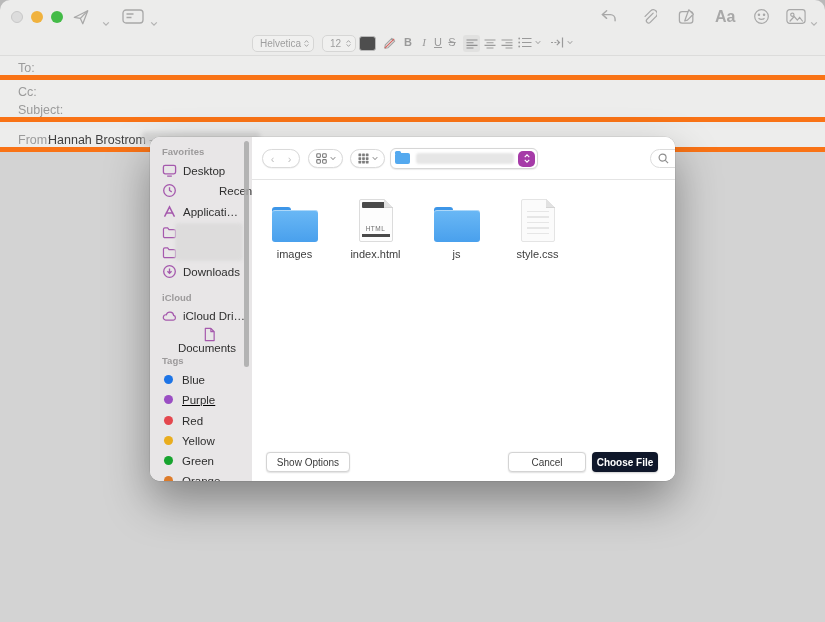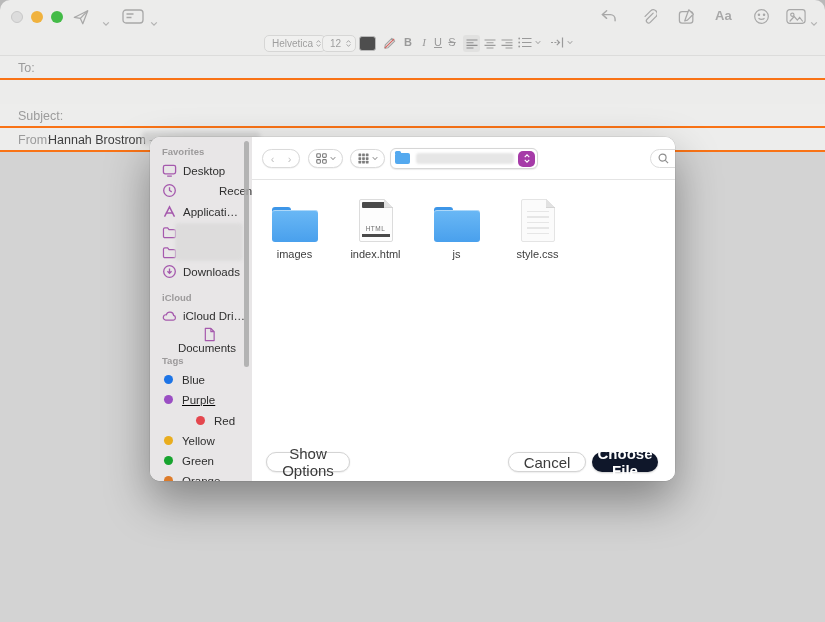--- a/index.html
+++ b/index.html
@@ -9,38 +9,38 @@
 
   
   .mw-toolbar{position:absolute;left:0;top:0;width:825px;height:32px;}
   .tl{position:absolute;top:11px;width:12px;height:12px;border-radius:50%;}
   .tl.close{left:11px;background:var(--traffic-close);border:0.5px solid #c8c8c8;}
   .tl.min{left:31px;background:var(--traffic-min);}
   .tl.max{left:51px;background:var(--traffic-zoom);}
   .mwicon{position:absolute;top:8px;color:#a8a8a8;}
   .mwicon svg{display:block;}
   .chev{position:absolute;top:13px;color:#b2b2b2;}
-  .aa-label{font-size:13px;color:#a8a8a8;font-weight:600;}
+  .aa-label{font-size:16px;color:#a8a8a8;font-weight:600;}
 
   
   .fmtbar{position:absolute;left:0;top:32px;width:825px;height:24px;border-bottom:1px solid #dcdcdb;}
   .fmt-select{position:absolute;top:3px;height:17px;border:1px solid #d6d6d5;border-radius:5px;background:#f0f0ef;
       display:flex;align-items:center;justify-content:space-between;padding:0 4px 0 7px;color:#9e9e9e;font-size:10px;}
   .stepper-glyph{display:flex;flex-direction:column;gap:1px;align-items:center;}
   .stepper-glyph i{display:block;width:5px;height:3px;}
   .stepper-glyph i svg{display:block;}
   .swatch{position:absolute;left:359px;top:4px;width:17px;height:15px;background:#4e4e4e;border:1px solid #b9b9b9;border-radius:3px;}
   .penicon{position:absolute;left:382px;top:4px;}
   .fmt-letter{position:absolute;top:4px;color:#9a9a9a;font-size:11px;width:14px;text-align:center;}
   .alignbox{position:absolute;top:3px;width:17px;height:17px;border-radius:3px;display:flex;align-items:center;justify-content:center;color:#9a9a9a;}
   .alignbox.active{background:#e1e1e0;}
   .fmt-dd{position:absolute;top:5px;color:#9a9a9a;display:flex;align-items:center;gap:3px;}
 
   
-  .fieldrow{position:absolute;left:0;width:825px;height:24px;border-bottom:2px solid #f97316;background:#ededec;}
+  .fieldrow{position:absolute;left:0;width:825px;height:24px;border-bottom:5px solid #f97316;background:#ededec;}
   .fieldrow .lab{position:absolute;left:18px;top:5px;font-size:12.5px;color:#9b9b9b;}
   .fieldrow .val{position:absolute;left:48px;top:5px;font-size:12.5px;color:#3f3f3f;}
   .redact-from{position:absolute;left:142px;top:132px;width:118px;height:13px;background:#cfcfcf;filter:blur(2px);border-radius:3px;opacity:.75;}
   .mw-body{position:absolute;left:0;top:152px;width:825px;height:470px;background:#d3d3d3;}
 
   
   .dialog{position:absolute;left:150px;top:137px;width:525px;height:344px;background:#ffffff;border-radius:10px;
       box-shadow:0 20px 45px rgba(0,0,0,.38),0 0 0 0.5px rgba(0,0,0,.12);overflow:hidden;z-index:10;}
   .sidebar{position:absolute;left:0;top:0;width:102px;height:344px;background:#e8e6e7;}
   .sb-header{position:absolute;left:12px;font-size:9.5px;font-weight:700;color:#9c9a9b;}
@@ -83,22 +83,22 @@
   .docicon .fold{position:absolute;top:-1px;right:-1px;width:9px;height:9px;
       background:linear-gradient(225deg,#ffffff 0 49%,#e2e2e2 50% 100%);border-bottom:1px solid #d4d4d4;z-index:2;}
   .htmlicon .barTop{position:absolute;left:2px;right:2px;top:2px;height:6px;background:#4a4a4a;border-radius:1px;}
   .htmlicon .barBot{position:absolute;left:2px;right:2px;bottom:4px;height:3px;background:#4a4a4a;}
   .htmlicon .badge{position:absolute;left:0;right:0;bottom:9px;text-align:center;font-size:6.5px;letter-spacing:.5px;color:#6e6e6e;}
   .cssicon{background:#fbfbfb;border-color:#e4e4e4;}
   .cssicon .lines{position:absolute;left:5px;right:5px;top:7px;bottom:7px;
       background:repeating-linear-gradient(#0000 0 4px,#e6e6e6 4px 5.5px);}
 
   
-  .dlg-btn{position:absolute;height:20px;border-radius:10px;background:#fff;border:1px solid #d4d4d4;
-      box-shadow:0 0.5px 1.5px rgba(0,0,0,.12);font-size:15px;color:#3b3b3b;display:flex;align-items:center;justify-content:center;
+  .dlg-btn{position:absolute;height:20px;border-radius:4px;background:#fff;border:1px solid #d4d4d4;
+      box-shadow:0 0.5px 1.5px rgba(0,0,0,.12);font-size:10px;color:#3b3b3b;display:flex;align-items:center;justify-content:center;
       font-family:inherit;padding:0;}
   .btn-primary{border:none;color:#fff;font-weight:600;box-shadow:0 1px 2px rgba(0,0,0,.2);}
 </style>
 </head>
 <body>
 
 <div id="stage">
 
   <div class="mw-toolbar">
     <div class="tl close"></div>
@@ -162,21 +162,21 @@
         </svg>
     </div>
     <div class="chev" style="left:810px;">
       <svg width="8" height="6" viewBox="0 0 10 7" fill="none" stroke="currentColor" stroke-width="1.5">
           <path d="M1.5 1.5 L5 5 L8.5 1.5"></path>
         </svg>
     </div>
   </div>
 
   <div class="fmtbar">
-    <div class="fmt-select" style="left:264px;width:62px;">
+    <div class="fmt-select" style="left:252px;width:62px;">
       <span>Helvetica</span>
       <span class="stepper-glyph">
         <i>
             <svg width="5" height="3" viewBox="0 0 6 4" fill="none" stroke="#9e9e9e" stroke-width="1.2">
               <path d="M0.5 3.5 L3 0.8 L5.5 3.5"></path>
             </svg>
           </i>
         <i>
             <svg width="5" height="3" viewBox="0 0 6 4" fill="none" stroke="#9e9e9e" stroke-width="1.2">
               <path d="M0.5 0.5 L3 3.2 L5.5 0.5"></path>
@@ -246,21 +246,24 @@
         </svg>
       <svg width="6" height="5" viewBox="0 0 8 6" fill="none" stroke="#9a9a9a" stroke-width="1.3">
           <path d="M1 1.2 L4 4.5 L7 1.2"></path>
         </svg>
     </div>
   </div>
 
   <div class="fieldrow" style="top:56px;">
     <span class="lab">To:</span>
   </div>
-  <div class="fieldrow" style="top:104px;">
+  <div class="fieldrow" style="top:80px;">
+    <span class="lab">Cc:</span>
+  </div>
+  <div class="fieldrow" style="top:98px;">
     <span class="lab">Subject:</span>
   </div>
   <div class="fieldrow" style="top:128px;">
     <span class="lab">From:</span>
     <span class="val">Hannah Brostrom –</span>
   </div>
   <div class="redact-from"></div>
   <div class="mw-body"></div>
 
   <div class="dialog">
@@ -341,21 +344,21 @@
 
       <div class="sb-header" style="top:218px;">Tags</div>
       <div class="sb-item" style="top:234px;">
         <span class="tagdot" style="background-color: rgb(29, 116, 230);"></span>
         <span class="tag-lbl">Blue</span>
       </div>
       <div class="sb-item" style="top:254px;text-decoration:underline;">
         <span class="tagdot" style="background-color: rgb(154, 78, 195);"></span>
         <span class="tag-lbl">Purple</span>
       </div>
-      <div class="sb-item" style="top:275px;margin-left:32px;">
+      <div class="sb-item" style="top:275px;">
         <span class="tagdot" style="background-color: rgb(228, 71, 78);"></span>
         <span class="tag-lbl">Red</span>
       </div>
       <div class="sb-item" style="top:295px;">
         <span class="tagdot" style="background-color: rgb(233, 173, 30);"></span>
         <span class="tag-lbl">Yellow</span>
       </div>
       <div class="sb-item" style="top:315px;">
         <span class="tagdot" style="background-color: rgb(23, 164, 47);"></span>
         <span class="tag-lbl">Green</span>

